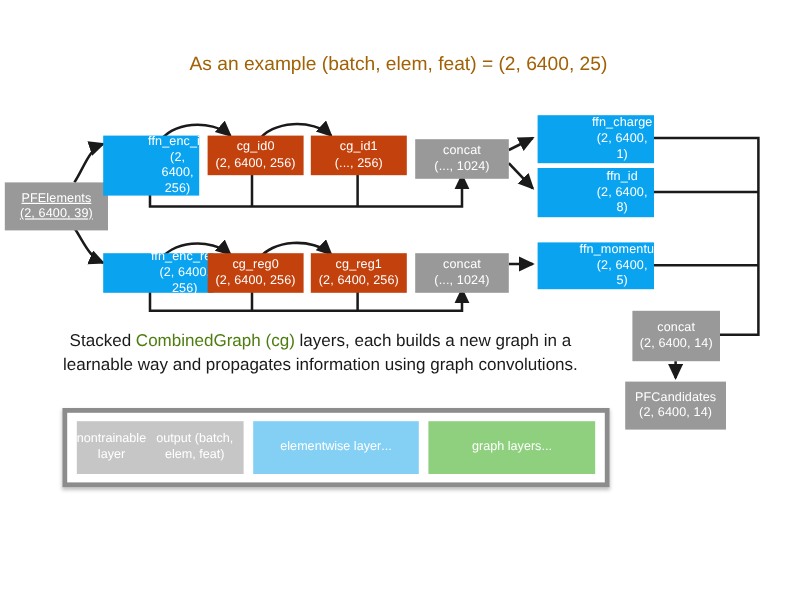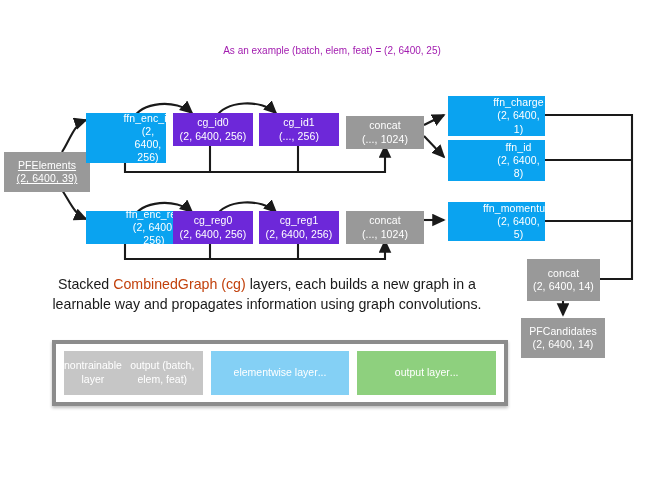--- a/index.html
+++ b/index.html
@@ -20,53 +20,53 @@
     left: 0; top: 0;
     width: 664px;
     height: 498px;
     pointer-events: none;
   }
   .title {
     position: absolute;
     left: 0; top: 45px;
     width: 664px;
     text-align: center;
-    font-size: 10px;
-    color: #a21caf;
+    font-size: 16px;
+    color: #a16207;
   }
   .node {
     position: absolute;
     box-sizing: border-box;
     display: flex;
     flex-direction: column;
     align-items: center;
     justify-content: center;
     color: #ffffff;
     font-size: 10.5px;
     line-height: 1.25;
     text-align: center;
     letter-spacing: 0.1px;
   }
   .node .n-label { display: block; }
   .node .n-shape { display: block; }
   .n-blue  { background: #0aa3f0; padding-left: 44px; }
-  .n-green { background: #6d28d9; }
+  .n-green { background: #c2410c; }
   .n-gray  { background: #999999; }
 
   .caption {
     position: absolute;
     left: 32px;
     top: 275px;
     width: 470px;
     text-align: center;
     font-size: 14.2px;
     line-height: 1.38;
     color: #1a1a1a;
   }
-  .caption .hl { color: #c2410c; }
+  .caption .hl { color: #4d7c0f; }
 
   .legend-outer {
     position: absolute;
     left: 52px;
     top: 340px;
     width: 456px;
     height: 66px;
     background: #ffffff;
     border: 4px solid #8c8c8c;
     box-sizing: border-box;
@@ -217,18 +217,18 @@
   <div class="legend-outer">
     <div class="legend-item lg-gray">
       <span>nontrainable layer</span>
       <span>output (batch, elem, feat)</span>
     </div>
     <div class="legend-item lg-blue">
       <span>elementwise layer</span>
       <span>...</span>
     </div>
     <div class="legend-item lg-green">
-      <span>output layer</span>
+      <span>graph layers</span>
       <span>...</span>
     </div>
   </div>
 
 </div>
 
 </body></html>

